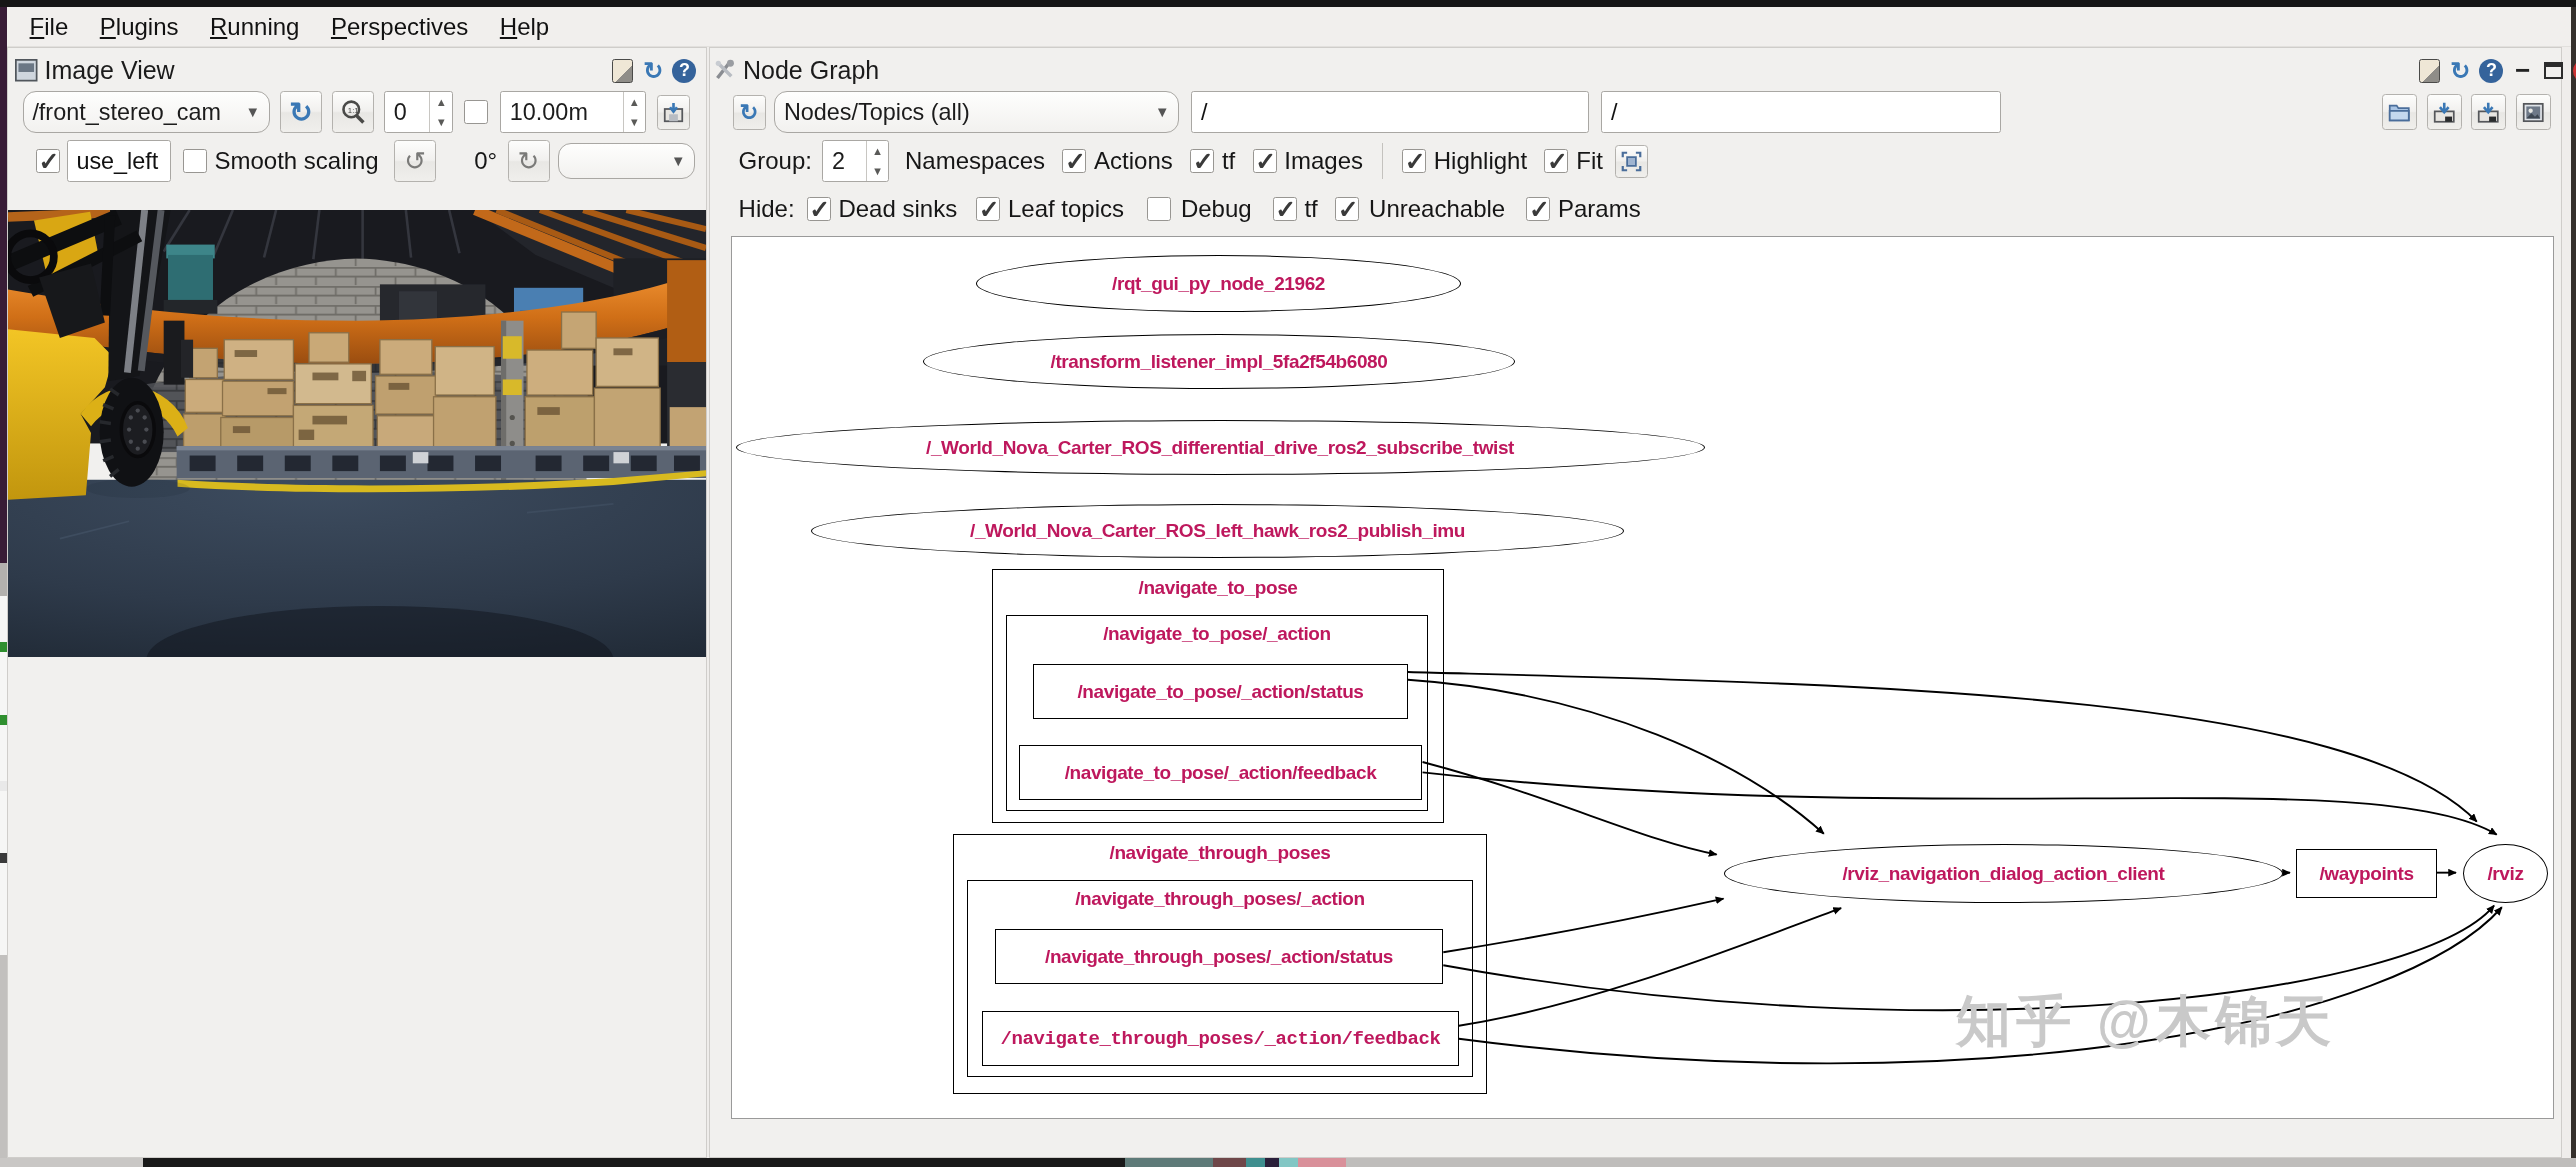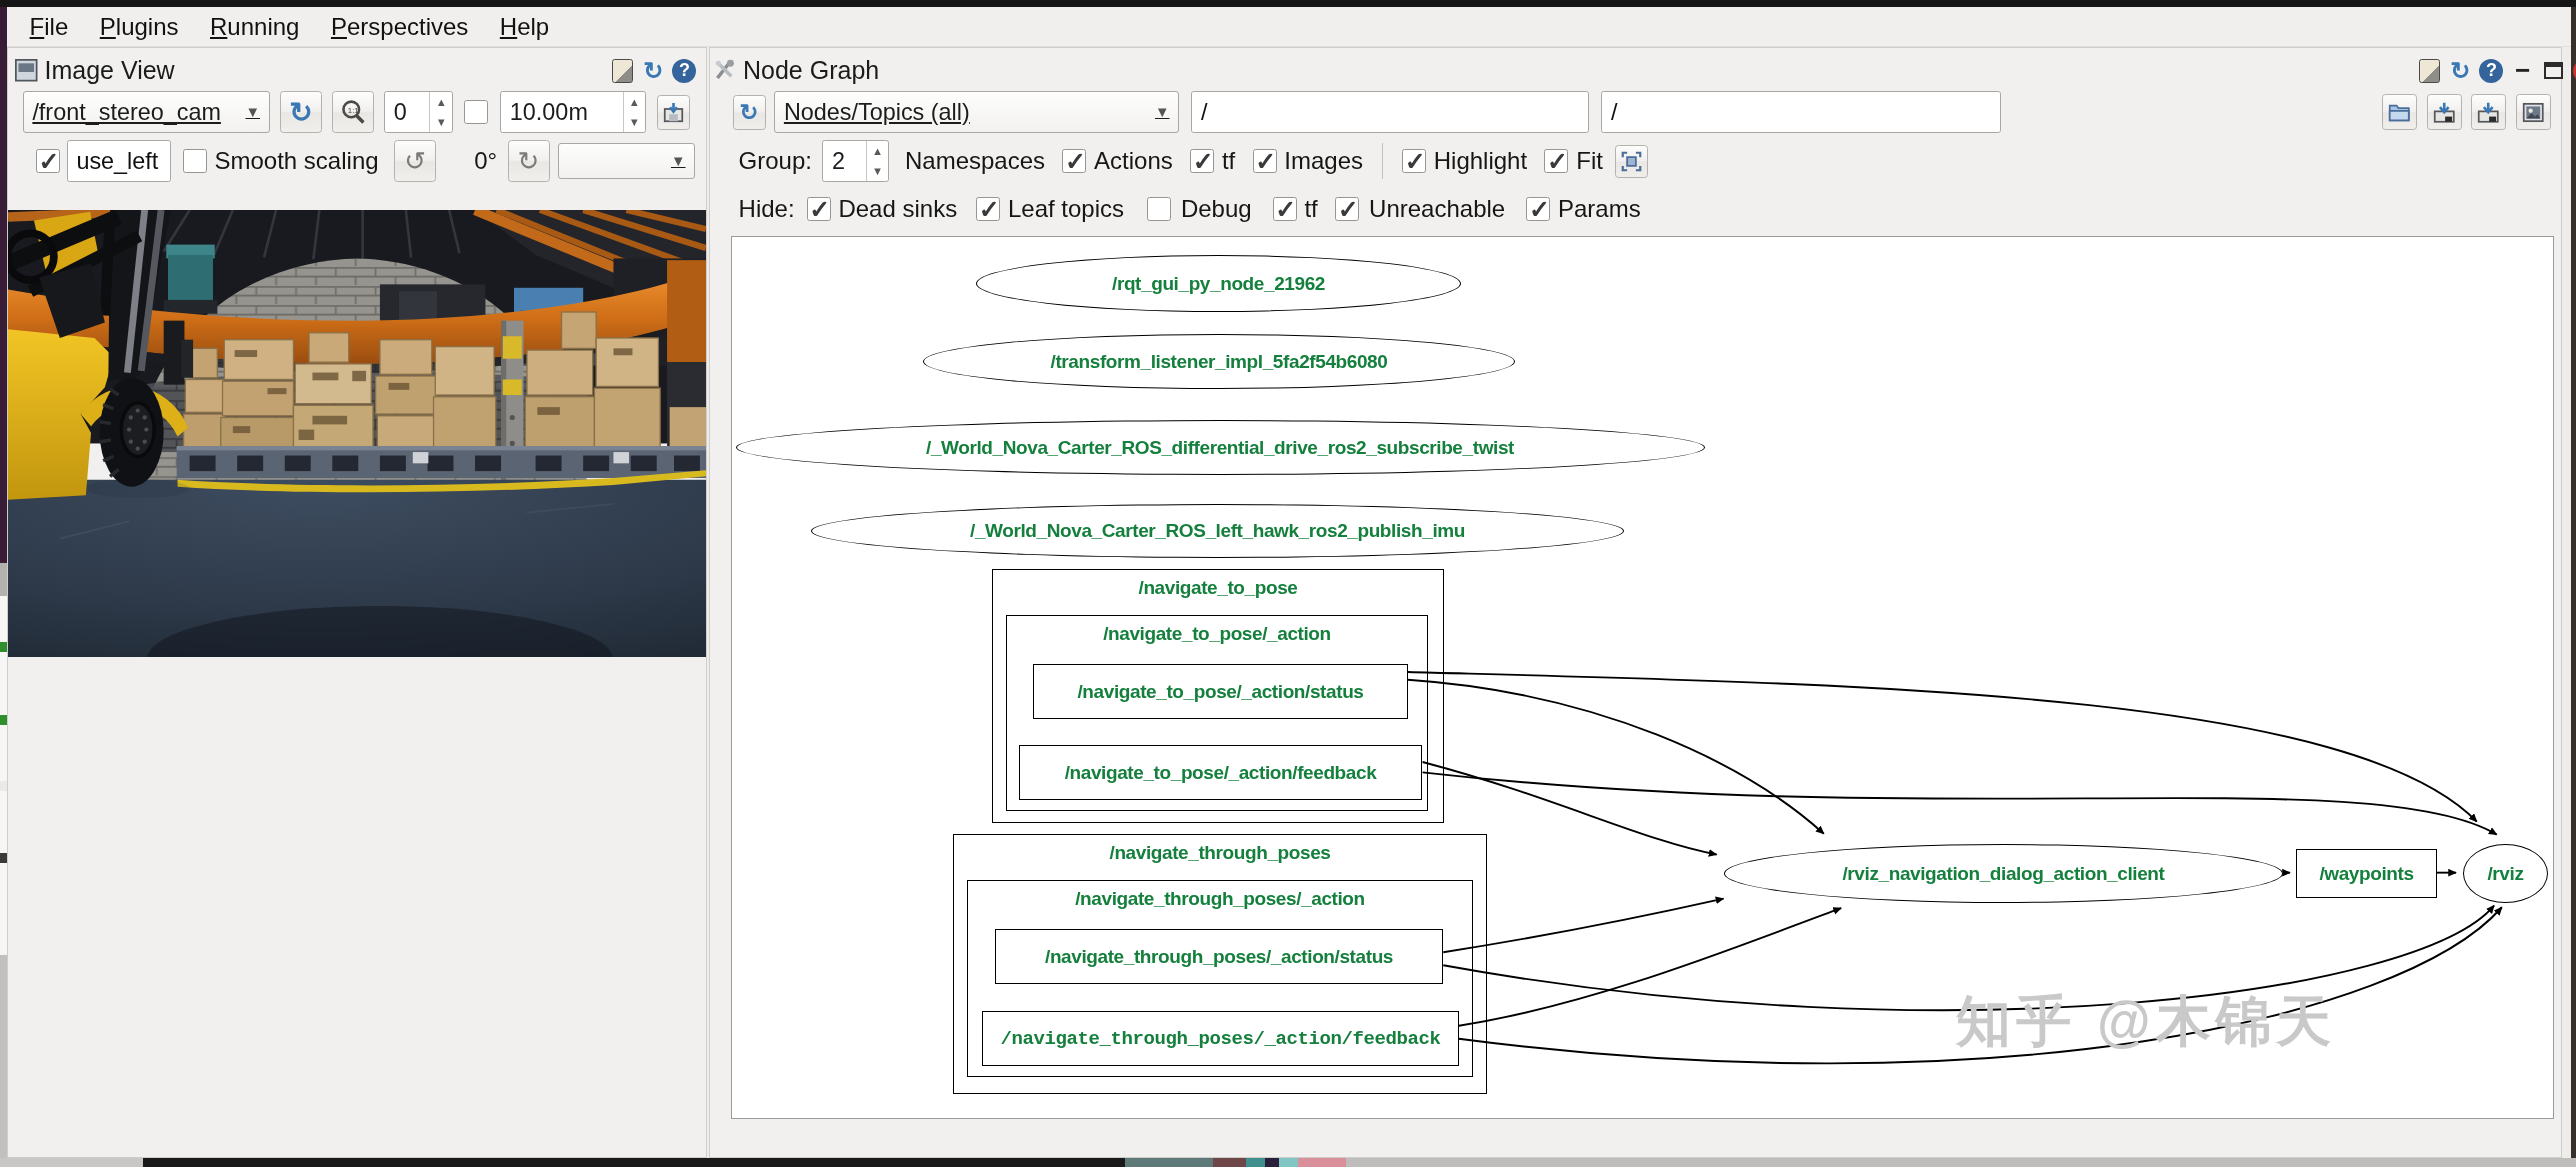--- a/index.html
+++ b/index.html
@@ -30,41 +30,41 @@
   .ico-doc { width:21px; height:24px; background:linear-gradient(135deg,#efe7d6 60%,#8f8d88 60%); border:1.7px solid #4a4a48; border-radius:2.6px; }
   .ico-refresh { color:#3a78b5; font-weight:bold; font-size:24px; }
   .ico-help { width:24px; height:24px; border-radius:50%; background:#35639b; color:#fff; font-size:18px; font-weight:bold; display:flex; align-items:center; justify-content:center; }
   .ico-min { font-size:26px; font-weight:bold; color:#222; }
   .ico-float { width:19px; height:17.3px; border:2.6px solid #2c2c2c; border-top-width:5.2px; }
   .ico-close { width:24px; height:24px; border-radius:50%; background:#cc3333; color:#fff; font-size:16.4px; font-weight:bold; display:flex; align-items:center; justify-content:center; }
 
   
   .trow { position:absolute; display:flex; align-items:center; height:42px; }
   .btn { height:42px; background:linear-gradient(#fdfdfc,#f1f0ee 48%,#e8e7e4 52%,#f0efec); border:0.9px solid #b4b2ae; border-radius:3.5px; display:flex; align-items:center; justify-content:center; }
-  .combo { height:42px; background:linear-gradient(#fefefd,#f2f1ef); border:0.9px solid #a9a7a3; border-radius:3px; display:flex; align-items:center; font-size:23.4px; padding:0 8.7px; position:relative; white-space:nowrap; overflow:hidden;text-decoration:underline; }
+  .combo { height:42px; background:linear-gradient(#fefefd,#f2f1ef); border:0.9px solid #a9a7a3; border-radius:13px; display:flex; align-items:center; font-size:23.4px; padding:0 8.7px; position:relative; white-space:nowrap; overflow:hidden; }
   .combo .chev { margin-left:auto; font-size:14.7px; color:#555; padding-left:8.7px; }
   .tinput { height:42px; background:#fff; border:0.9px solid #a9a7a3; border-radius:2.6px; font-size:23.4px; padding:0 8.7px; font-family:"Liberation Sans",sans-serif; color:#111; }
   .spin { height:42px; background:#fff; border:0.9px solid #a9a7a3; border-radius:2.6px; display:flex; position:relative; }
   .spin .val { flex:1; display:flex; align-items:center; padding-left:8.7px; font-size:23.4px; }
   .spin .arrows { width:22.5px; border-left:0.9px solid #c8c6c2; display:flex; flex-direction:column; }
   .spin .arrows span { flex:1; display:flex; align-items:center; justify-content:center; font-size:11.2px; color:#5a5a58; }
   .cb { width:24px; height:24px; background:#fff; border:0.9px solid #989692; border-radius:2.6px; position:relative; flex:none; }
   .cb.checked::after { content:"\2713"; position:absolute; left:1.7px; top:-3.5px; font-size:25px; font-weight:bold; color:#3a3a3a; }
   .cblabel { font-size:24px; color:#161616; white-space:nowrap; }
   .tlabel { font-size:24px; color:#161616; white-space:nowrap; }
   .vsep { width:0.9px; height:36px; background:#c4c2be; }
 
   
   .gcanvas { position:absolute; left:21px; top:188px; width:1823px; height:883px; background:#fff; border:0.9px solid #9a9a9a; overflow:hidden; }
   .gsvg { position:absolute; left:0; top:0; z-index:1; }
   .gnode-e { position:absolute; border:1.7px solid #000; border-radius:50%; background:#fff; display:flex; align-items:center; justify-content:center; z-index:2; }
   .gnode-b { position:absolute; border:1.7px solid #000; background:#fff; display:flex; align-items:center; justify-content:center; z-index:3; }
   .gcluster { position:absolute; border:1.7px solid #000; background:transparent; z-index:2; }
   .gcluster .ctitle { position:absolute; top:7px; left:0; width:100%; text-align:center; }
-  .glabel { font-size:19px; font-weight:bold; letter-spacing:-0.4px; color:#15803d; white-space:nowrap; }
+  .glabel { font-size:19px; font-weight:bold; letter-spacing:-0.4px; color:#be185d; white-space:nowrap; }
   .watermark { position:absolute; z-index:5; font-size:55px; font-weight:bold; color:#c9c9c9; letter-spacing:5.2px; white-space:nowrap; }
 
   
   .sico { display:block; }
 </style>
 </head>
 <body>
 
 <div class="top-strip"></div>
 

